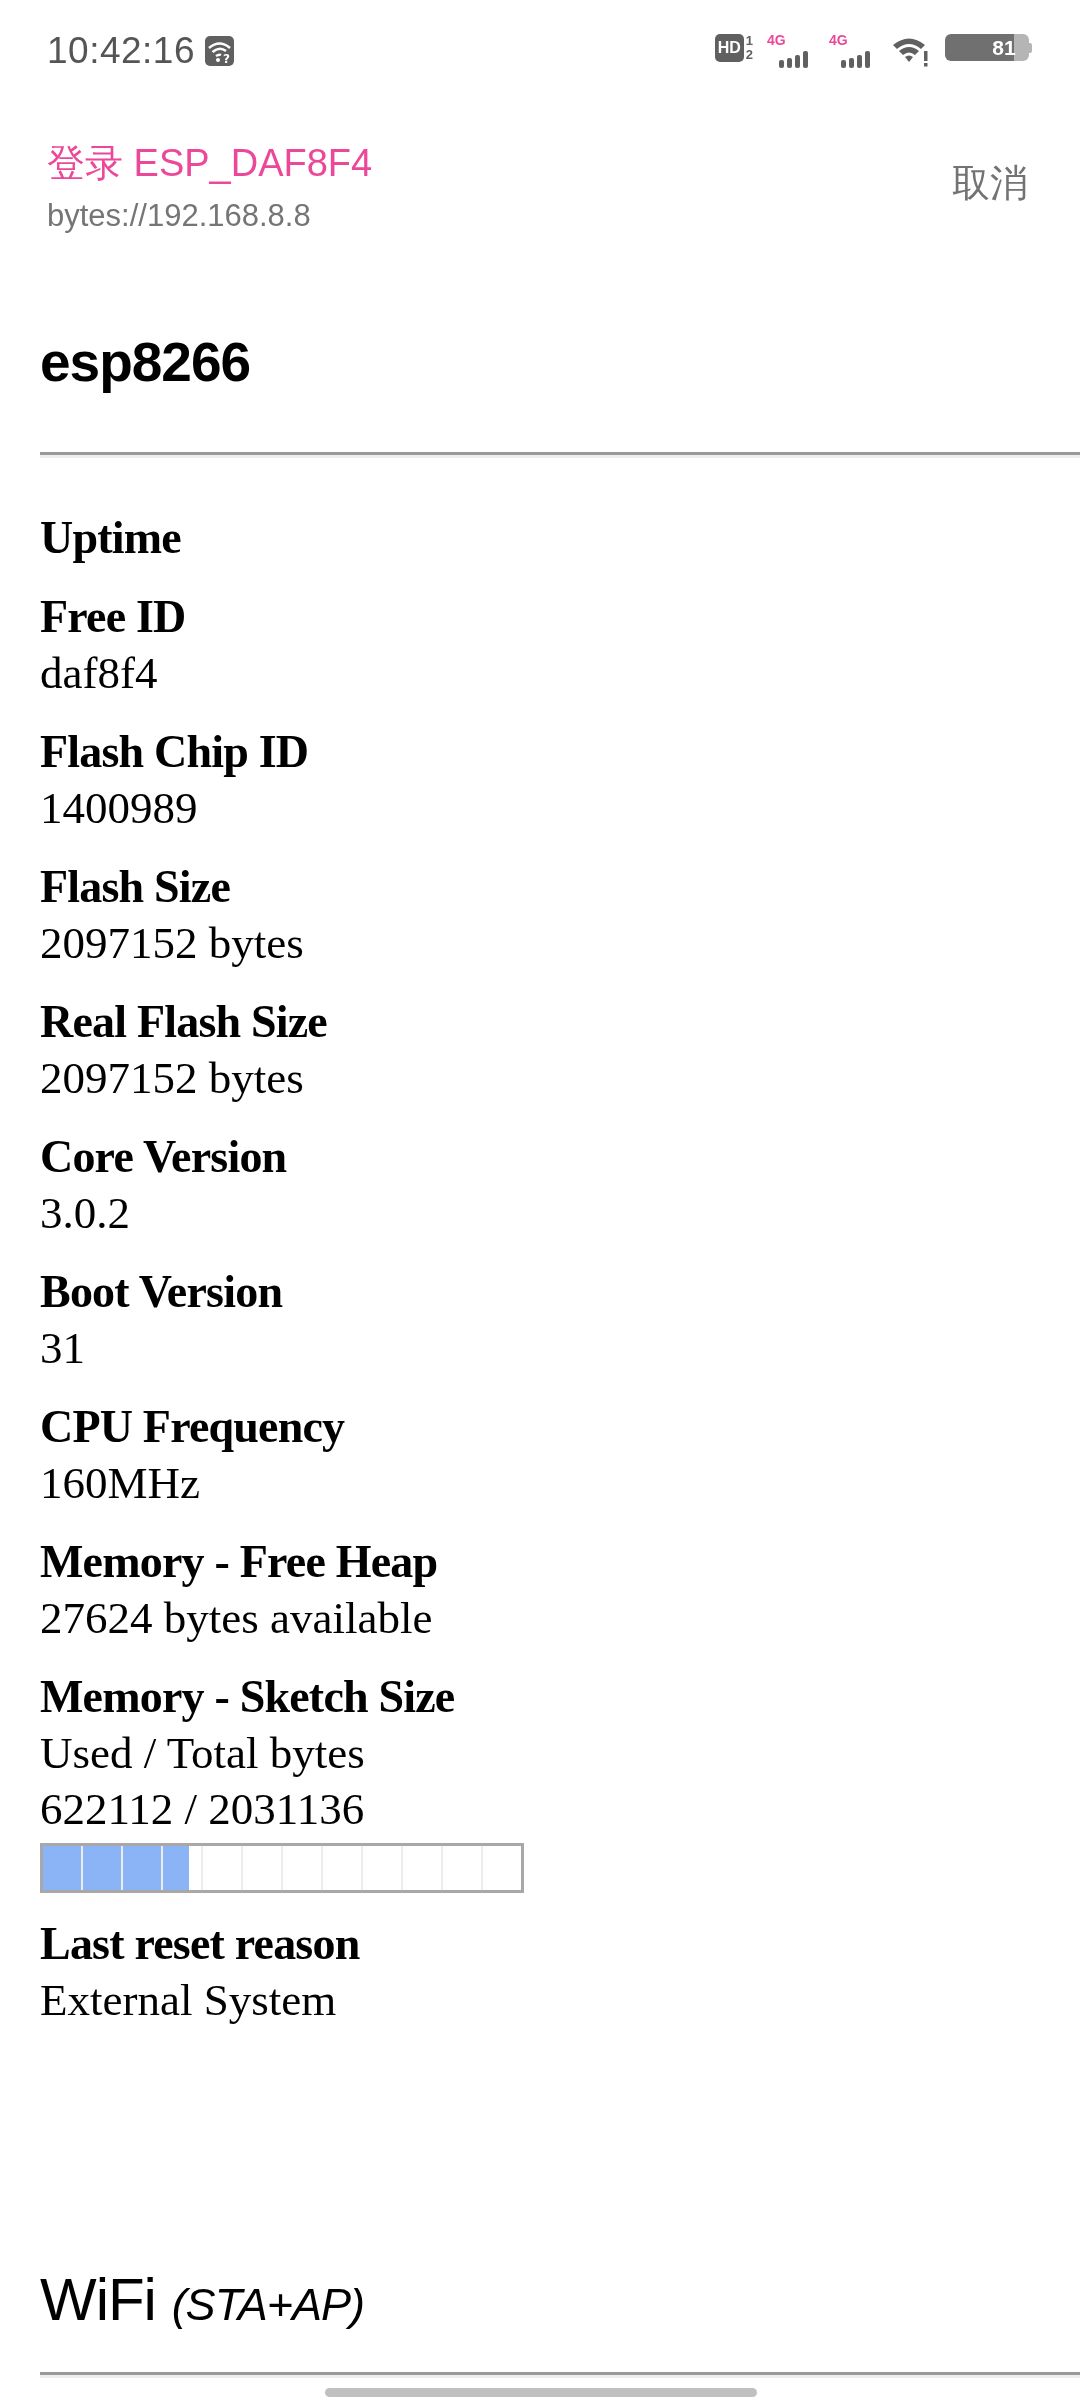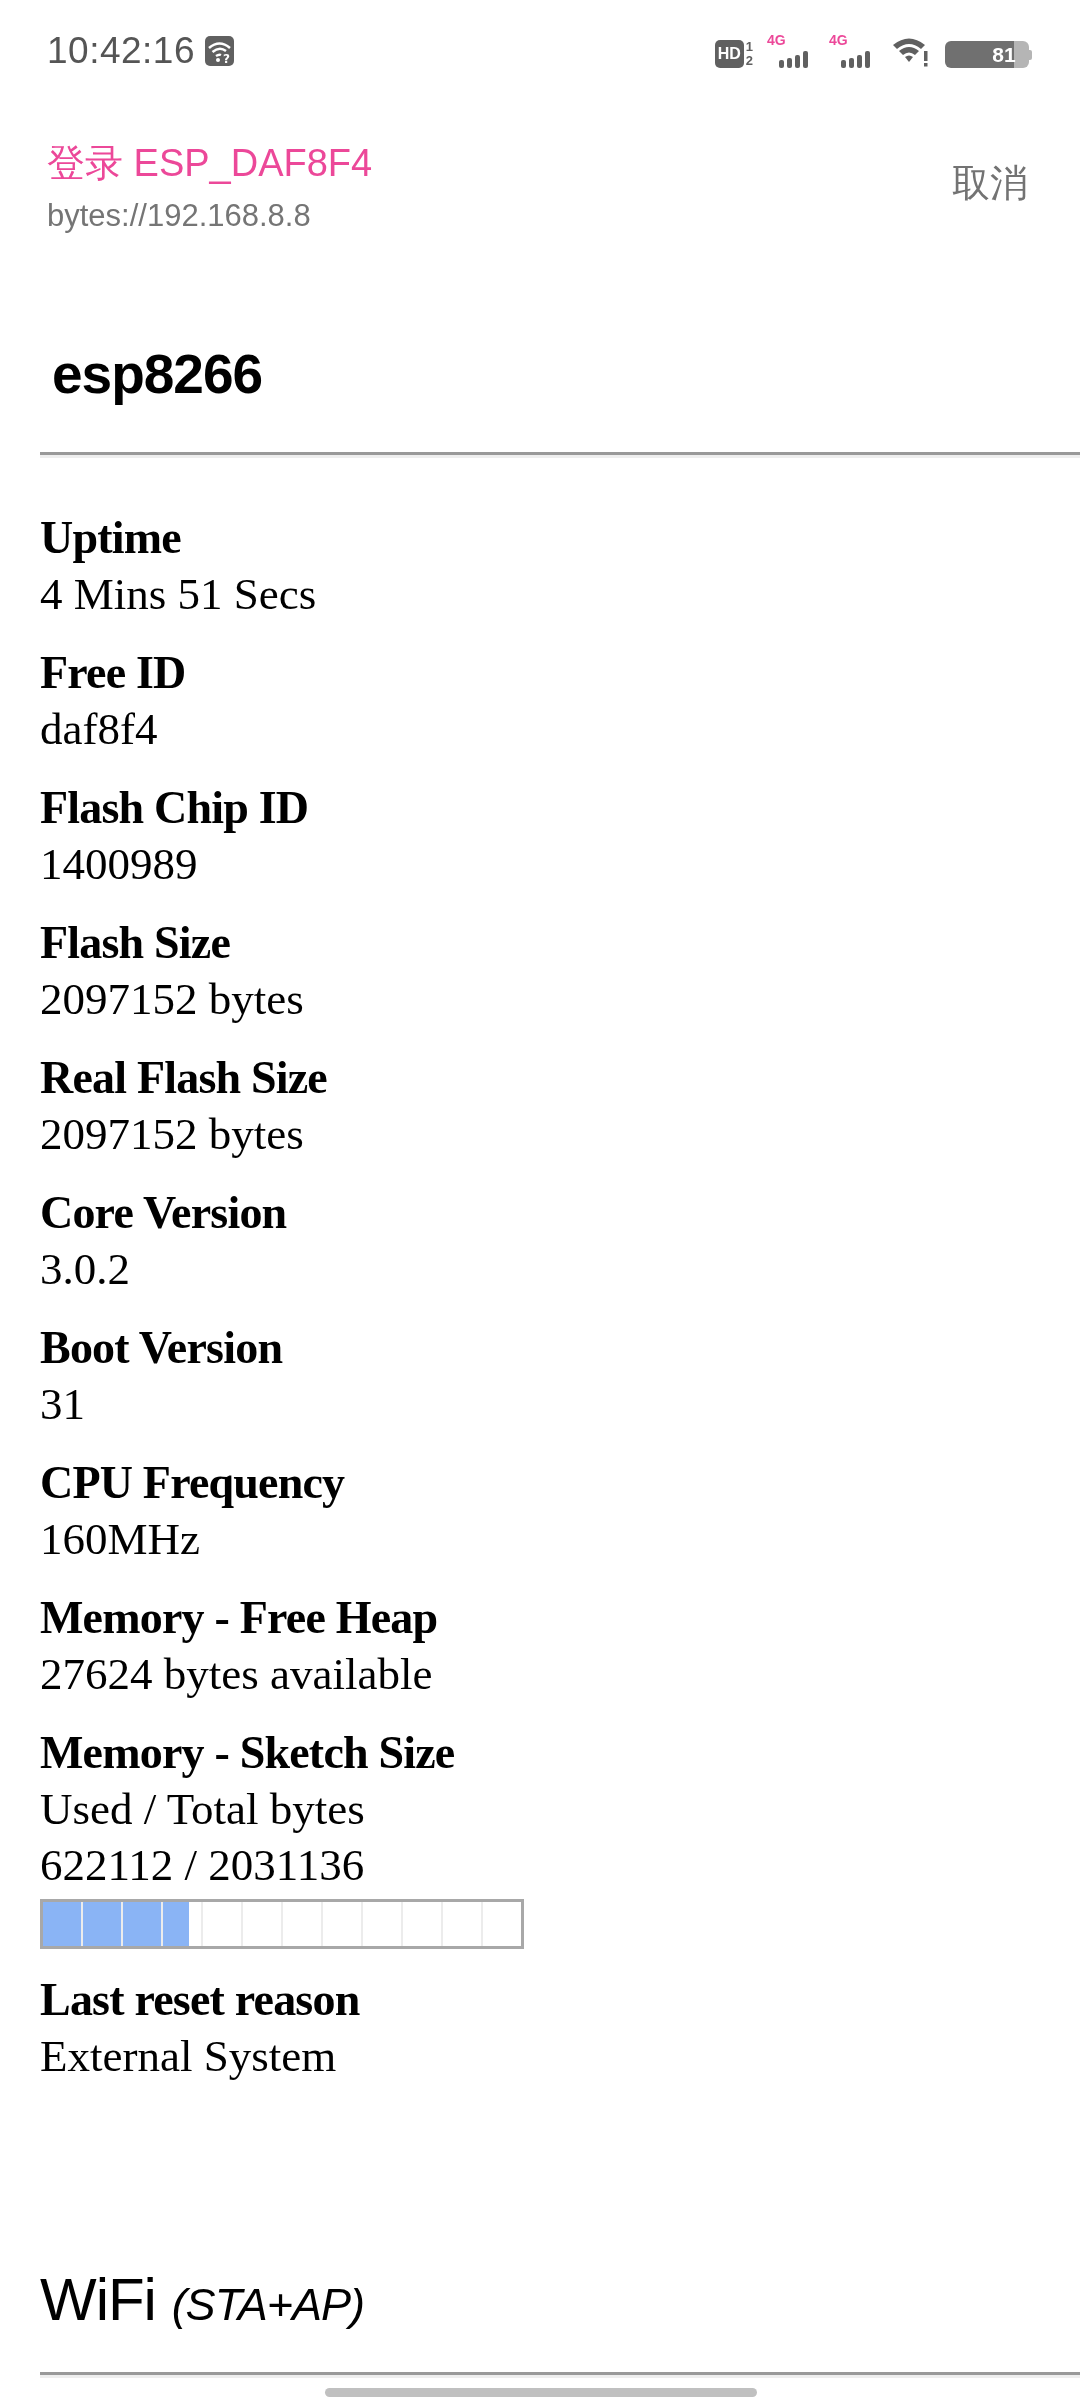--- a/index.html
+++ b/index.html
@@ -5,41 +5,41 @@
   html, body { margin: 0; padding: 0; }
   body {
     width: 1080px; height: 2400px; overflow: hidden; background: #ffffff;
     font-family: "Liberation Sans", "DejaVu Sans", sans-serif; color: #000;
     position: relative;
   }
   
   .statusbar { position: absolute; top: 0; left: 0; width: 1080px; height: 100px; }
   .sb-time { position: absolute; left: 47px; top: 30px; font-size: 37px; color: #555; letter-spacing: 0.5px; }
   .sb-wifiq { position: absolute; left: 205px; top: 36px; width: 29px; height: 30px; background: #606060; border-radius: 5px; }
-  .sb-right { position: absolute; right: 48px; top: 34px; height: 34px; display: flex; align-items: flex-end; gap: 14px; }
+  .sb-right { position: absolute; right: 48px; top: 34px; height: 34px; display: flex; align-items: flex-start; gap: 14px; }
   .hd { display:flex; align-items:center; }
   .hd-box { background:#606060; color:#fff; font-weight:bold; font-size:16px; border-radius:5px; padding:4px 3px; line-height:20px; }
   .hd-sub { display:flex; flex-direction:column; font-size:13px; font-weight:bold; color:#606060; line-height:14px; margin-left:2px; }
   .sig { position: relative; width: 48px; height: 34px; }
   .sig .g { position:absolute; left:0; top:-2px; font-size:14px; font-weight:bold; color:#ec4899; }
   .sig .bars { position:absolute; left:12px; bottom:0; display:flex; align-items:flex-end; gap:3px; }
   .sig .bars span { display:block; width:5px; background:#606060; border-radius:2px; }
   .wifi { width: 40px; height: 34px; }
   .battery { display:flex; align-items:center; }
   .bat-body { width: 50px; height: 27px; border-radius: 6px; background: linear-gradient(to right, #707070 0 82%, #b5b5b5 82% 100%); color:#fff; font-weight:bold; font-size:21px; text-align:center; line-height:27px;padding-left:34px; }
   .bat-tip { width: 3px; height: 10px; background:#b5b5b5; border-radius: 0 2px 2px 0; }
 
   
   .login-title { position: absolute; left: 47px; top: 138px; font-size: 38px; color: #ec4899; }
   .login-url { position: absolute; left: 47px; top: 198px; font-size: 31px; color: #757575; }
   .cancel-btn { position: absolute; right: 52px; top: 158px; font-size: 38px; color: #737373; background: none; border: none; padding: 0; font-family: "DejaVu Sans", sans-serif; cursor: pointer; }
 
   
   .content { position: absolute; left: 40px; top: 330px; width: 1040px; }
-  .h1 { font-size: 55px; font-weight: bold; margin: 12px; letter-spacing: -1px; height: 70px; }
+  .h1 { font-size: 55px; font-weight: bold; margin: 0; letter-spacing: -1px; height: 70px; }
   .hr { position: absolute; left: 40px; width: 1040px; height: 3px; background: #999; border-bottom: 3px solid #eeeeee; }
   .dl { position: absolute; left: 40px; top: 510px; font-family: Liberation Serif, serif; }
   .item { margin-bottom: 23px; }
   .dt { font-size: 46px; font-weight: bold; line-height: 56px; letter-spacing: -0.8px; }
   .dd { font-size: 45px; line-height: 56px; }
   .progress { width: 478px; height: 44px; border: 3px solid #a8a8a8; position: relative; background: #fff; margin-top: 6px; box-sizing: content-box; }
   .progress .fill { position: absolute; left: 0; top: 0; bottom: 0; background: #8ab4f5; }
   .progress .ticks { position:absolute; inset:0; display:flex; }
   .progress .ticks span { flex:1; border-right: 2px solid #ececec; }
   .progress .ticks span:last-child { border-right: none; }
@@ -108,21 +108,20 @@
 <button class="cancel-btn">取消</button>
 
 <div class="content">
   <h1 class="h1">esp8266</h1>
 </div>
 <div class="hr" style="top:452px;"></div>
 
 <div class="dl">
   <div class="item">
     <div class="dt">Uptime</div>
-    <div class="dd">4 Mins 51 Secs</div>
   </div>
   <div class="item">
     <div class="dt">Free ID</div>
     <div class="dd">daf8f4</div>
   </div>
   <div class="item">
     <div class="dt">Flash Chip ID</div>
     <div class="dd">1400989</div>
   </div>
   <div class="item">

